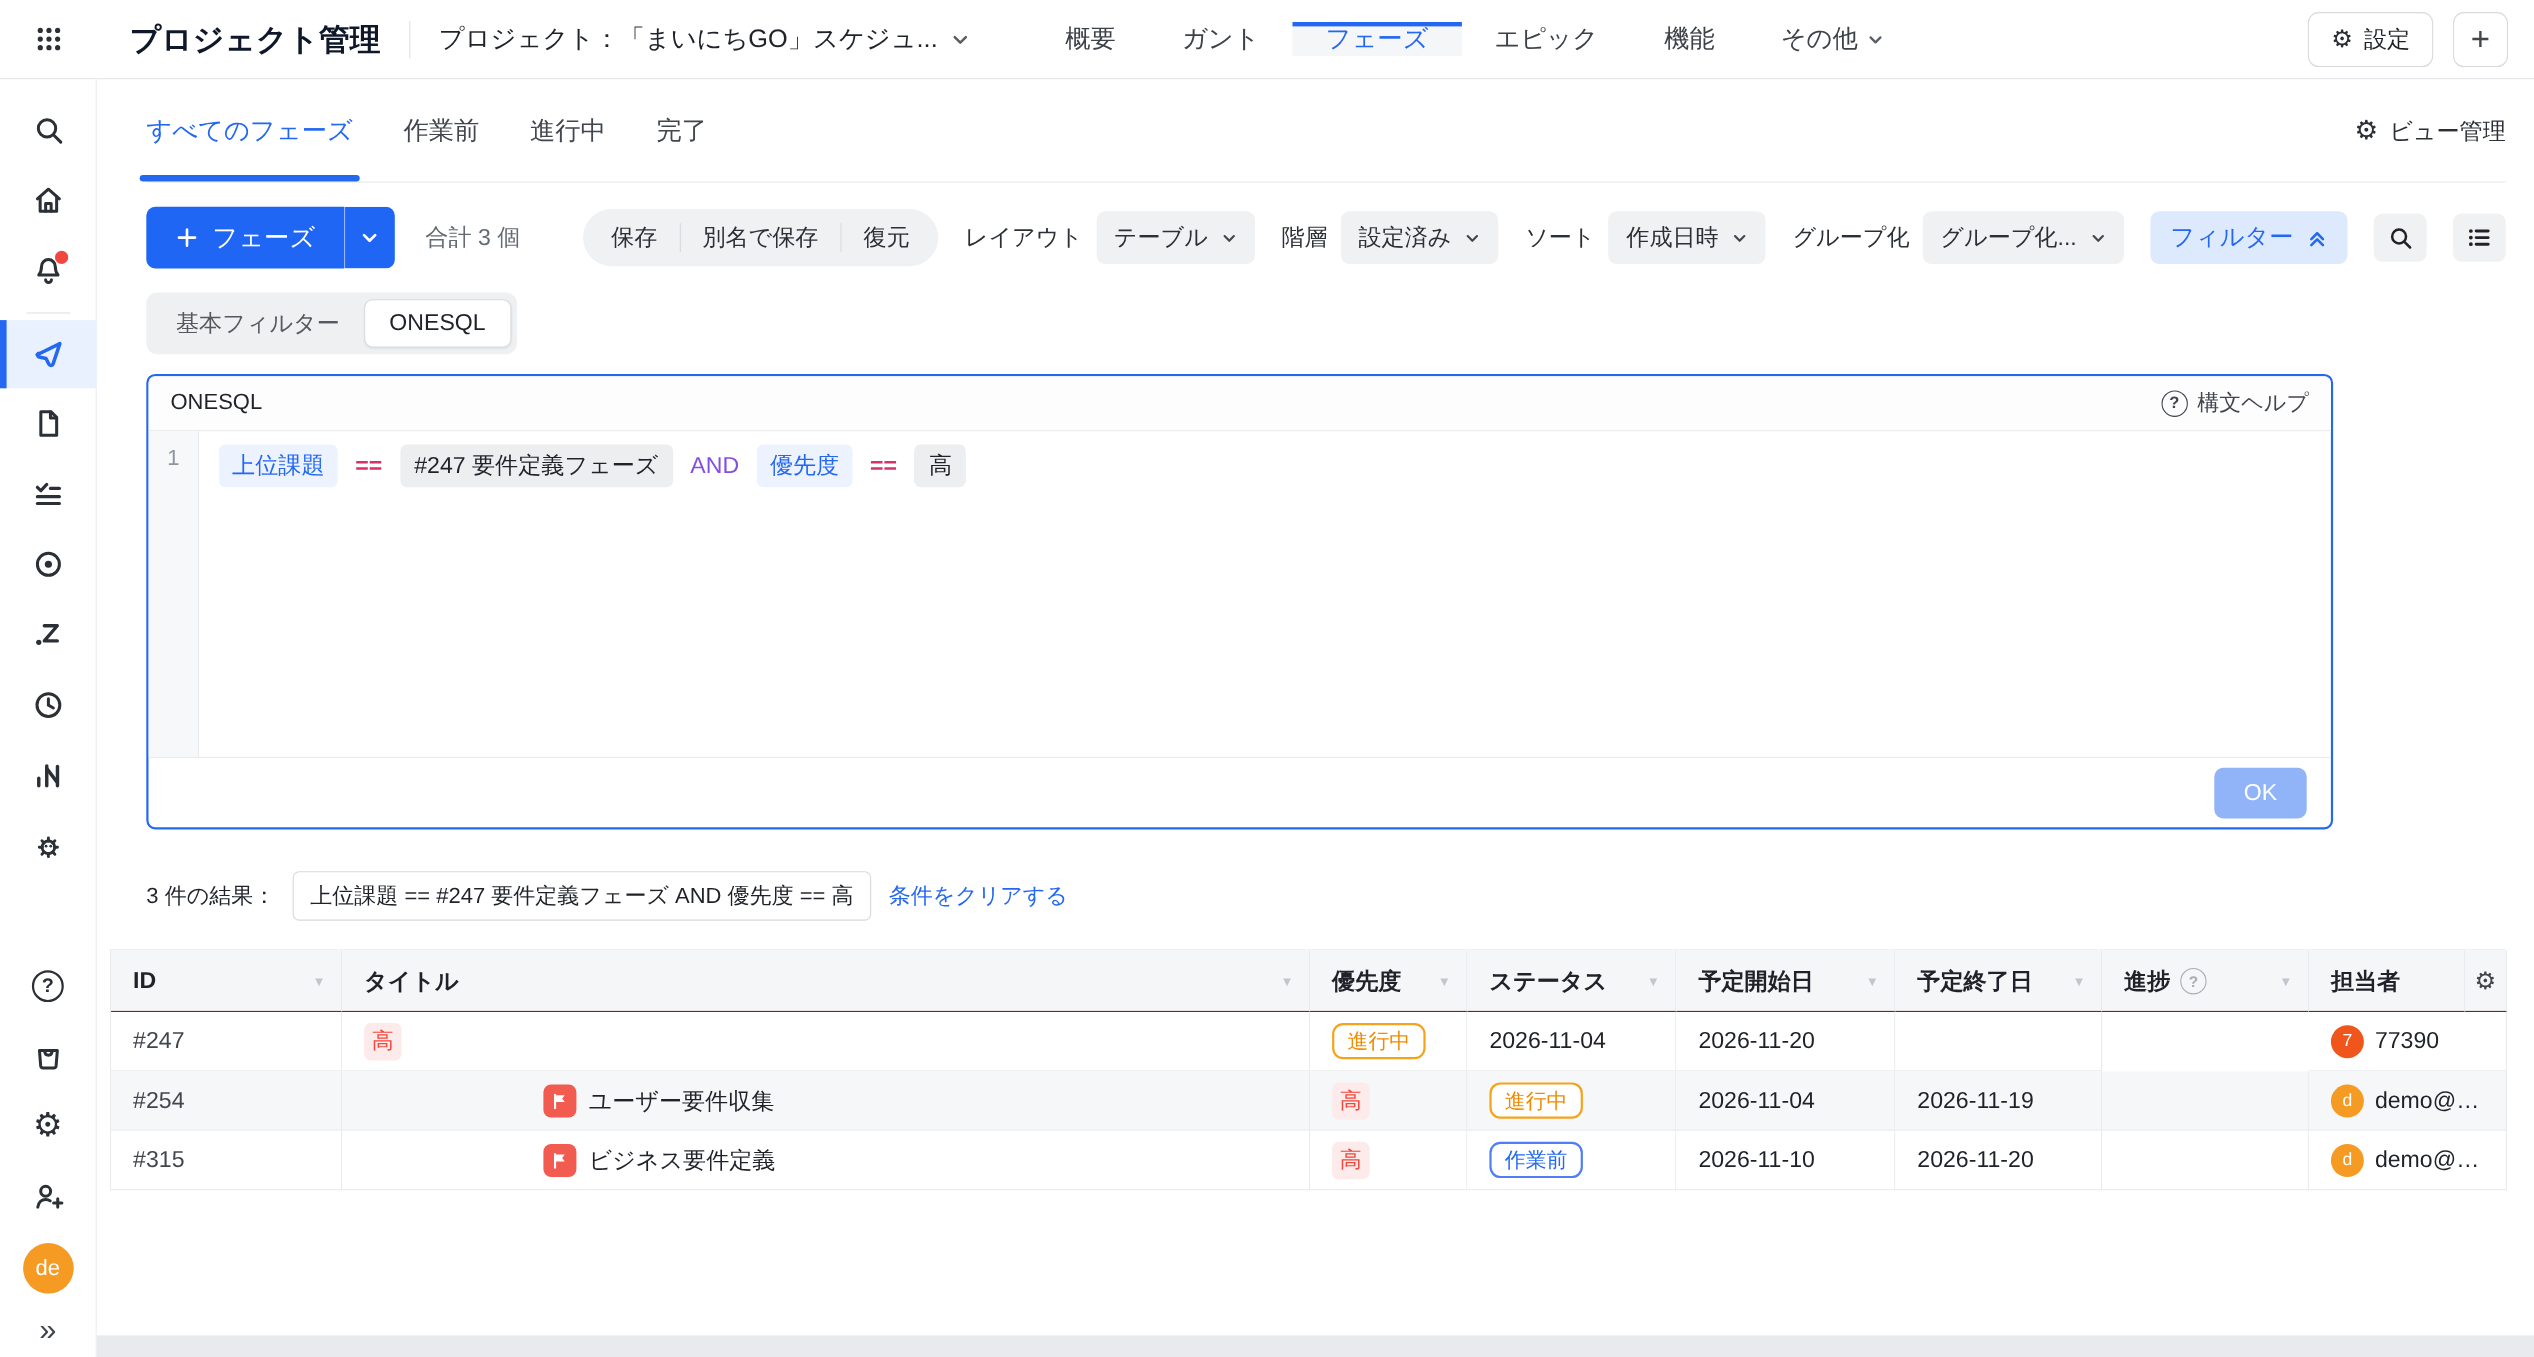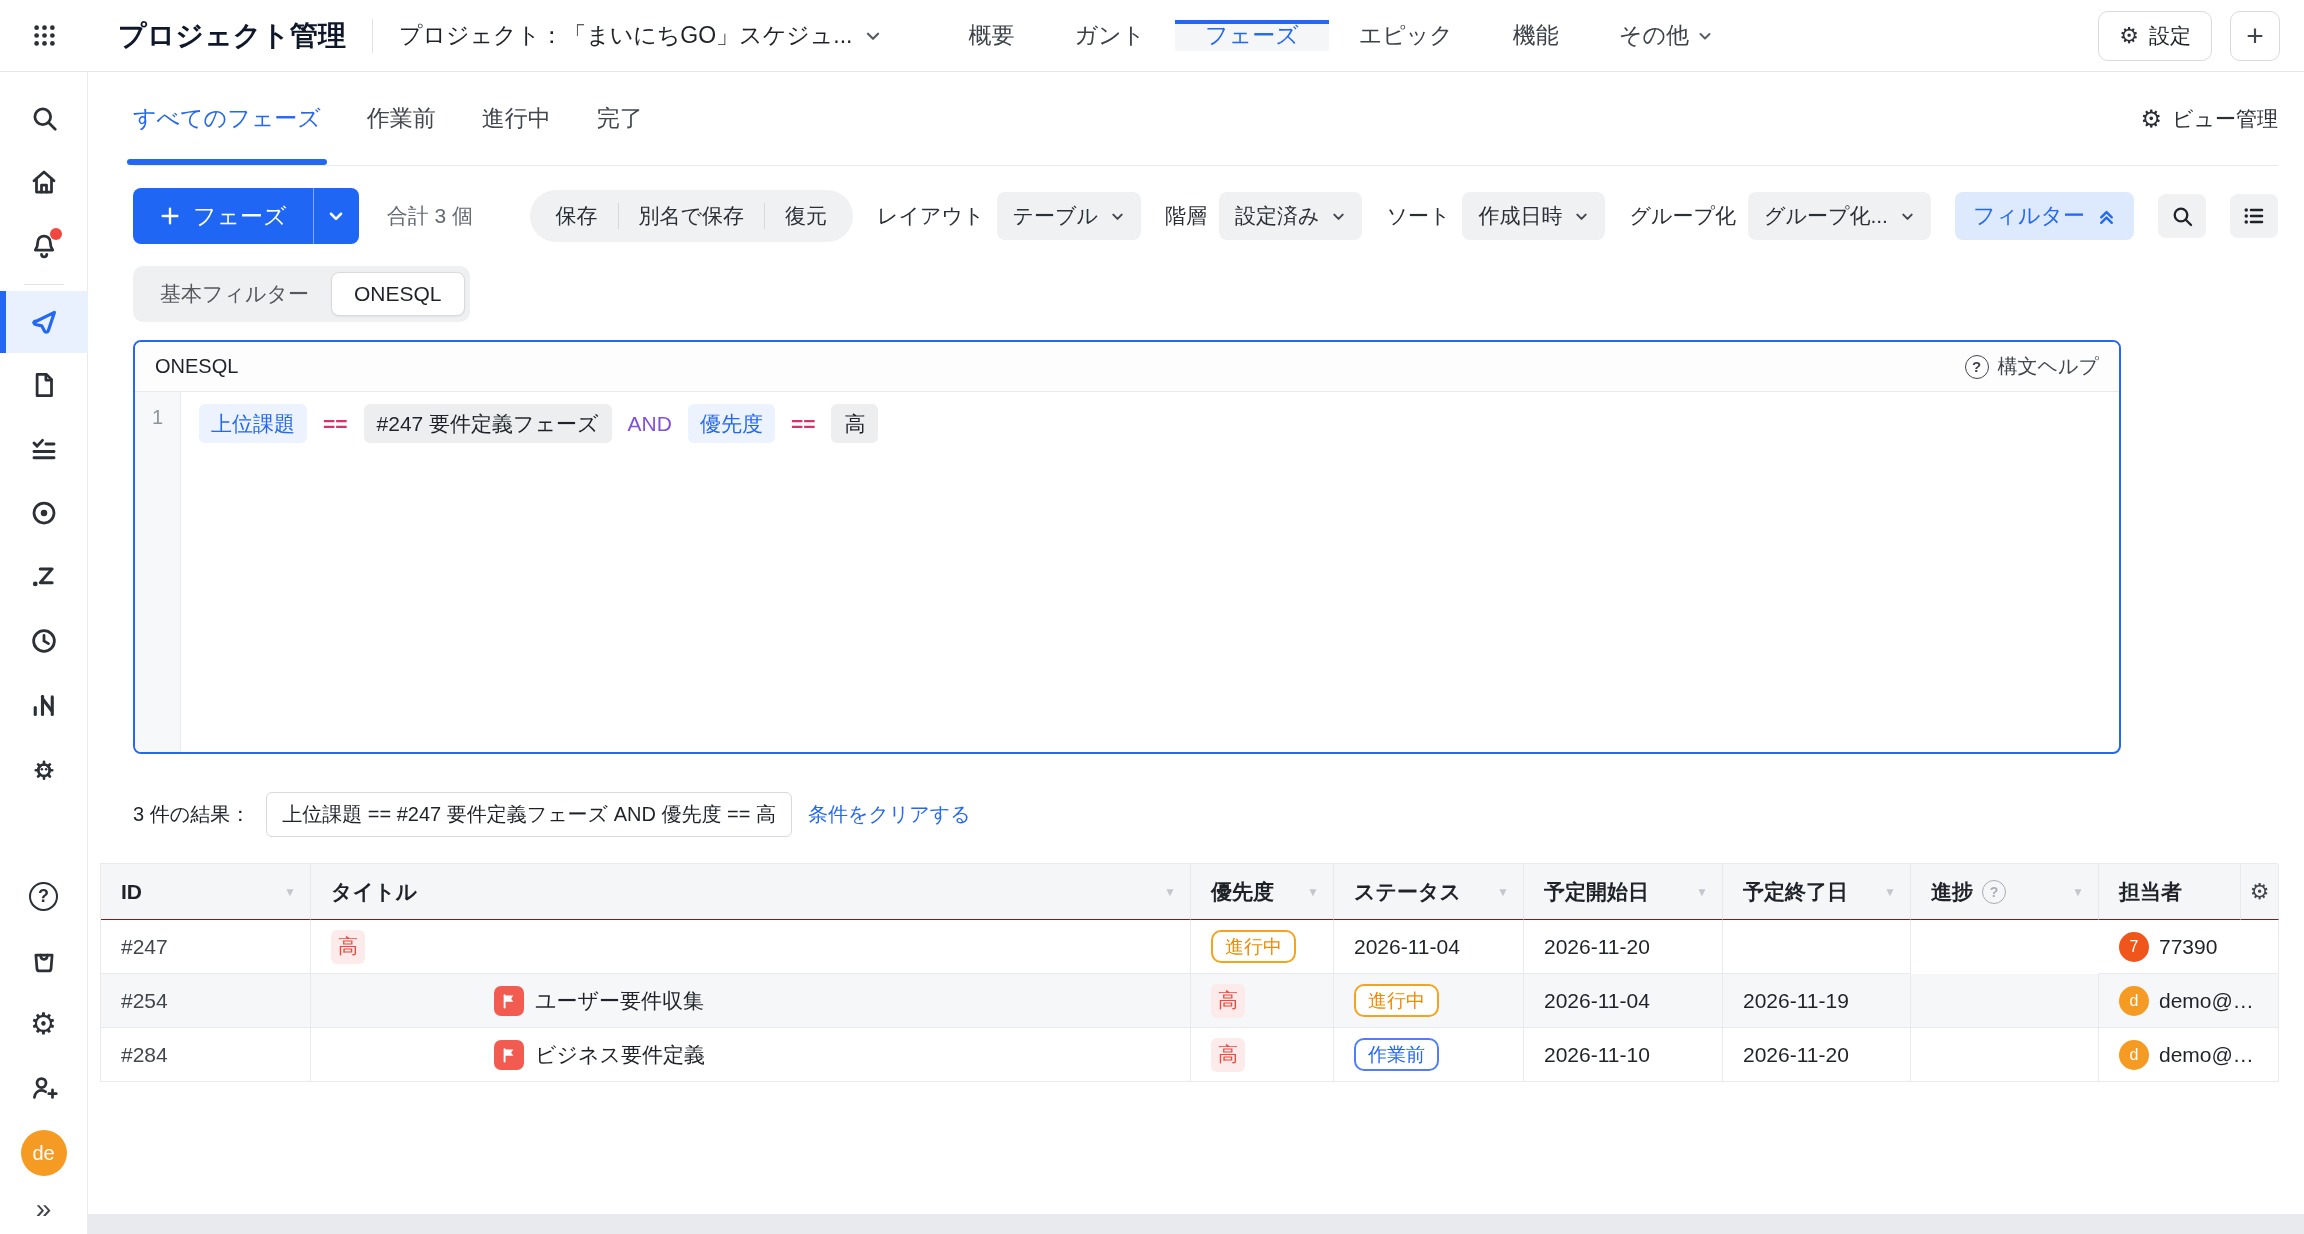--- a/index.html
+++ b/index.html
@@ -453,20 +453,23 @@
             <span class="tok tok-field">上位課題</span>
             <span class="tok tok-op">==</span>
             <span class="tok tok-value">#247 要件定義フェーズ</span>
             <span class="tok tok-keyword">AND</span>
             <span class="tok tok-field">優先度</span>
             <span class="tok tok-op">==</span>
             <span class="tok tok-value">高</span>
           </div>
         </div>
       </div>
+      <div class="editor-foot">
+        <button class="ok-btn">OK</button>
+      </div>
     </div>
 
     <div class="result-row">
       <span class="result-count">3 件の結果：</span>
       <span class="result-query">上位課題 == #247 要件定義フェーズ AND 優先度 == 高</span>
       <span class="clear-link">条件をクリアする</span>
     </div>
 
     <div class="issue-table">
       <div class="tgrid">
@@ -549,21 +552,21 @@
         <div class="td"></div>
         <div class="td" style="grid-column:8 / 10">
           <span class="assignee">
             <span class="avatar avatar-amber">d</span>
             <span class="assignee-name">demo@on...</span>
           </span>
         </div>
       </div>
 
       <div class="tgrid">
-        <div class="td td-id">#284</div>
+        <div class="td td-id">#315</div>
         <div class="td td-title">
           <span class="indent-child"></span>
           <span class="type-ic type-flag">
             <svg width="16" height="16" viewBox="0 0 16 16">
                 <path d="M3.6 14.5V2.2" stroke="#fff" stroke-width="1.9" stroke-linecap="round"></path>
                 <path d="M3.6 2.6h8.8l-2.3 3.1 2.3 3.1H3.6z" fill="#fff"></path>
               </svg>
           </span>
           <span>ビジネス要件定義</span>
         </div>

